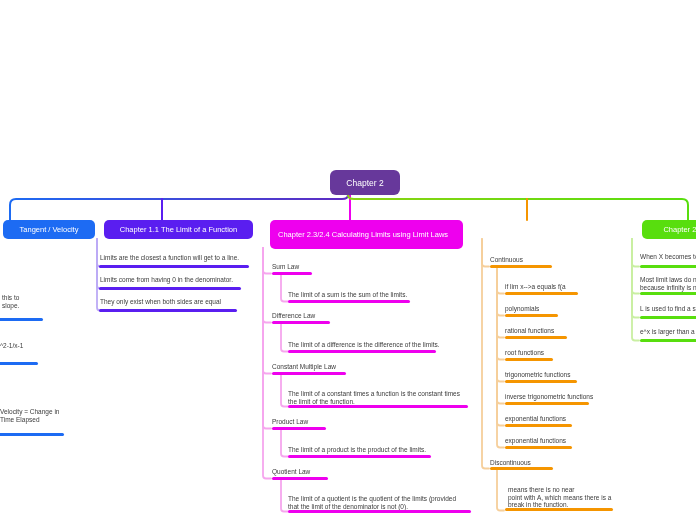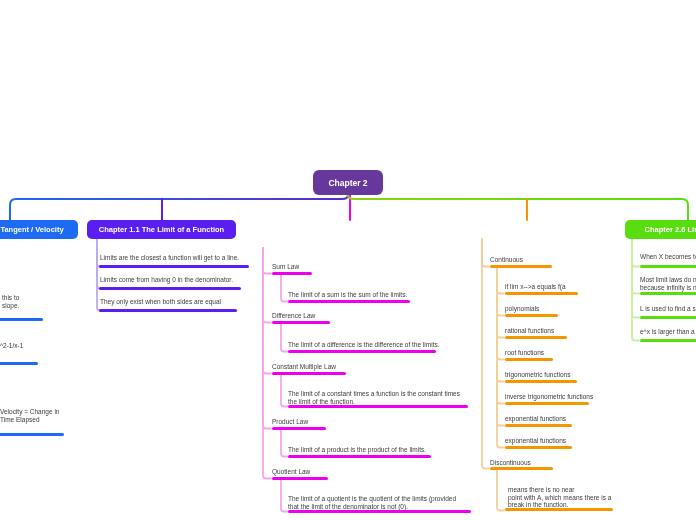--- a/index.html
+++ b/index.html
@@ -1,21 +1,21 @@
 <!DOCTYPE html>
 <html><head>
 <meta charset="utf-8">
 <style>
   html,body{margin:0;padding:0;background:#ffffff;}
   #canvas{position:relative;width:696px;height:520px;overflow:hidden;background:#ffffff;
           font-family:"Liberation Sans",sans-serif;}
   svg.connectors{position:absolute;left:0;top:0;pointer-events:none;}
-  .node{position:absolute;border-radius:5px;color:#ffffff;font-weight:bold;font-size:7.5px;
+  .node{position:absolute;border-radius:5px;color:#ffffff;font-weight:normal;font-size:7.5px;
         display:flex;align-items:center;justify-content:center;text-align:center;
-        box-sizing:border-box;cursor:pointer;}
+        box-sizing:border-box;cursor:pointer;margin-left:17px;}
   .node.two-line{justify-content:flex-start;text-align:left;padding:3px 8px;}
   .root{border-radius:6px;font-size:8.5px;background:#67389b;}
   .bg-tan{background:#1d6bf3;}
   .bg-c22{background:#5a1ef0;}
   .bg-c23{background:#ee00ee;}
   .bg-c25{background:#f59500;}
   .bg-c26{background:#58de0e;}
   .leaf{position:absolute;font-size:6.5px;line-height:7.5px;color:#3a3a3a;white-space:pre;cursor:pointer;}
   .bar{position:absolute;height:3px;border-radius:2px;}
   .bar-tan{background:#1d6bf3;}
@@ -103,20 +103,21 @@
   <div class="bar bar-tan" style="left:-20px;top:433px;width:84px;"></div>
 
   <div class="node bg-c22" style="left:87px;top:220px;width:149px;height:19px;">Chapter 1.1 The Limit of a Function</div>
   <div class="leaf" style="left:100px;top:254px;">Limits are the closest a function will get to a line.</div>
   <div class="bar bar-c22" style="left:99px;top:265px;width:150px;"></div>
   <div class="leaf" style="left:100px;top:276px;">Limits come from having 0 in the denominator.</div>
   <div class="bar bar-c22" style="left:99px;top:287px;width:142px;"></div>
   <div class="leaf" style="left:100px;top:298px;">They only exist when both sides are equal</div>
   <div class="bar bar-c22" style="left:99px;top:309px;width:138px;"></div>
 
+  <div class="node bg-c23 two-line" style="left:253px;top:220px;width:193px;height:29px;">Chapter 2.3/2.4 Calculating Limits using Limit Laws</div>
   <div class="leaf" style="left:272px;top:263px;">Sum Law</div>
   <div class="bar bar-c23" style="left:272px;top:272px;width:40px;"></div>
   <div class="leaf" style="left:288px;top:291px;">The limit of a sum is the sum of the limits.</div>
   <div class="bar bar-c23" style="left:288px;top:300px;width:122px;"></div>
   <div class="leaf" style="left:272px;top:312px;">Difference Law</div>
   <div class="bar bar-c23" style="left:272px;top:321px;width:58px;"></div>
   <div class="leaf" style="left:288px;top:341px;">The limit of a difference is the difference of the limits.</div>
   <div class="bar bar-c23" style="left:288px;top:350px;width:148px;"></div>
   <div class="leaf" style="left:272px;top:363px;">Constant Multiple Law</div>
   <div class="bar bar-c23" style="left:272px;top:372px;width:74px;"></div>

